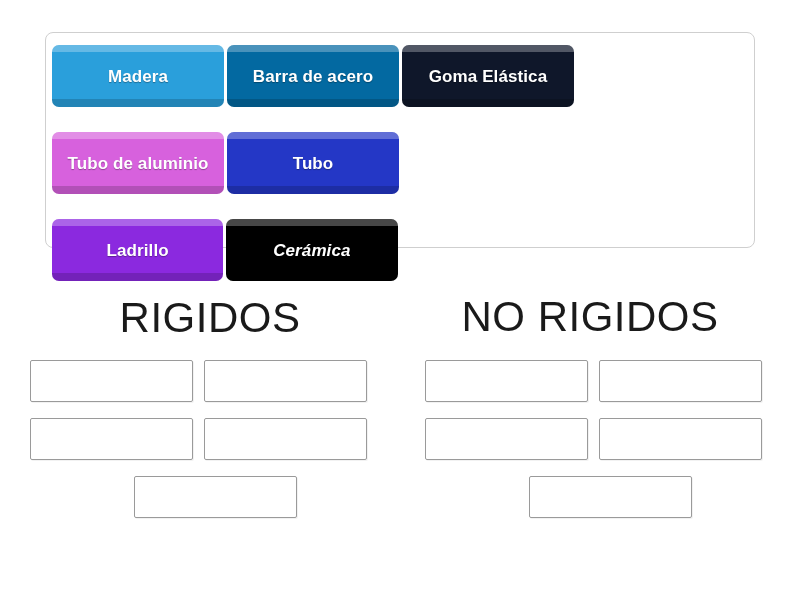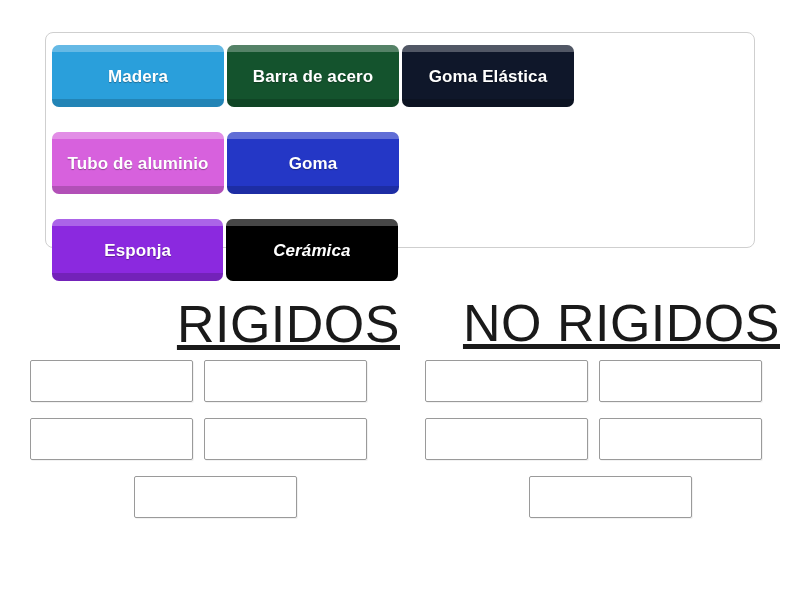--- a/index.html
+++ b/index.html
@@ -89,27 +89,26 @@
 
   .tile-spacer {
     width: 172px;
     height: 62px;
     margin-right: 3px;
   }
 
   
   .cat-title {
     position: absolute;
-    font-size: 52px;
+    font-size: 42px;
     font-weight: 400;
     color: #1a1a1a;
     letter-spacing: 0.5px;
-    text-align: right;
+    text-align: center;
     white-space: nowrap;
-    text-decoration: underline;
   }
   #cat-title-0 { left: 20px;  top: 294px; width: 380px; }
   #cat-title-1 { left: 400px; top: 293px; width: 380px; }
 
   
   .zone-group { position: absolute; }
   #zone-group-0 { left: 30px;  top: 360px; width: 370px; }
   #zone-group-1 { left: 425px; top: 360px; width: 370px; }
 
   .zone-row {
@@ -135,38 +134,38 @@
 </head>
 <body>
 
 <div id="app">
 
   <div class="tile-bank" id="tile-bank">
       <div class="tile-row">
         <div class="tile" style="background: rgb(42, 159, 219); color: rgb(255, 255, 255);">
           <span class="tile-label">Madera</span>
         </div>
-        <div class="tile" style="background: #14532d; color: rgb(255, 255, 255);">
+        <div class="tile" style="background: #0369a1; color: rgb(255, 255, 255);">
           <span class="tile-label">Barra de acero</span>
         </div>
         <div class="tile" style="background: #0f172a; color: rgb(255, 255, 255);">
           <span class="tile-label">Goma Elástica</span>
         </div>
       </div>
       <div class="tile-row">
         <div class="tile" style="background: rgb(215, 97, 221); color: rgb(255, 255, 255);">
           <span class="tile-label">Tubo de aluminio</span>
         </div>
         <div class="tile" style="background: rgb(36, 55, 198); color: rgb(255, 255, 255);">
-          <span class="tile-label">Goma</span>
+          <span class="tile-label">Tubo</span>
         </div>
       </div>
       <div class="tile-row">
         <div class="tile" style="background: rgb(139, 41, 223); color: rgb(255, 255, 255);">
-          <span class="tile-label">Esponja</span>
+          <span class="tile-label">Ladrillo</span>
         </div>
         <div class="tile" style="background: #000000; color: rgb(255, 255, 255); font-style: italic;">
           <span class="tile-label">Cerámica</span>
         </div>
         <div class="tile-spacer"></div>
         <div class="tile-spacer"></div>
       </div>
     </div>
 
   <div class="cat-title" id="cat-title-0">RIGIDOS</div>

